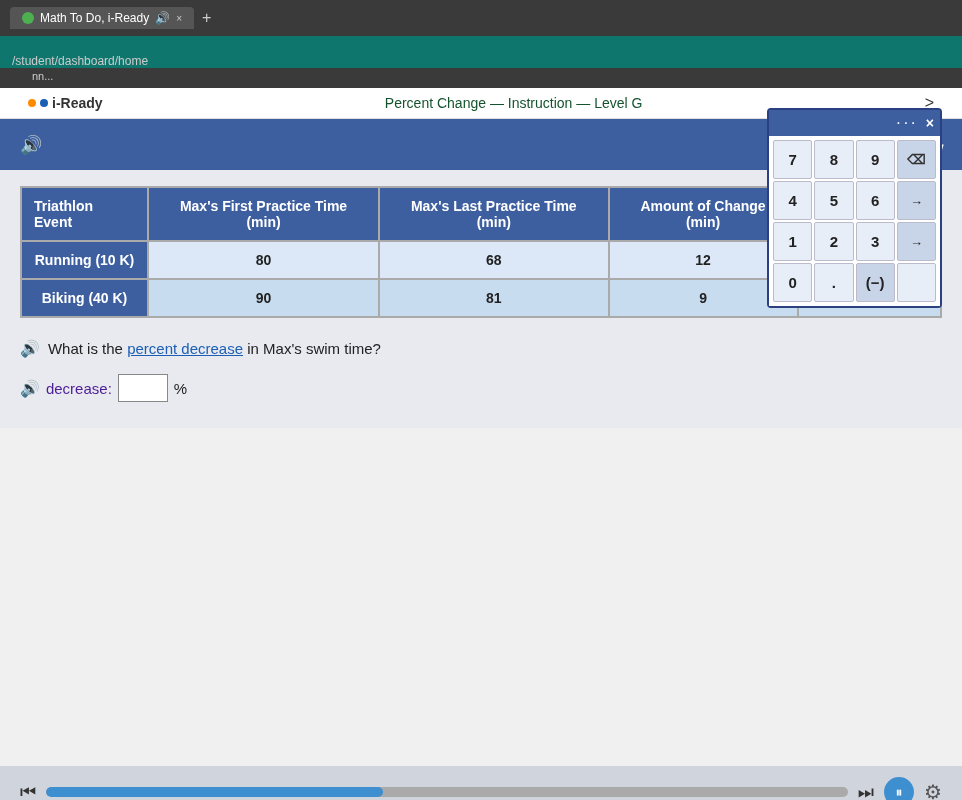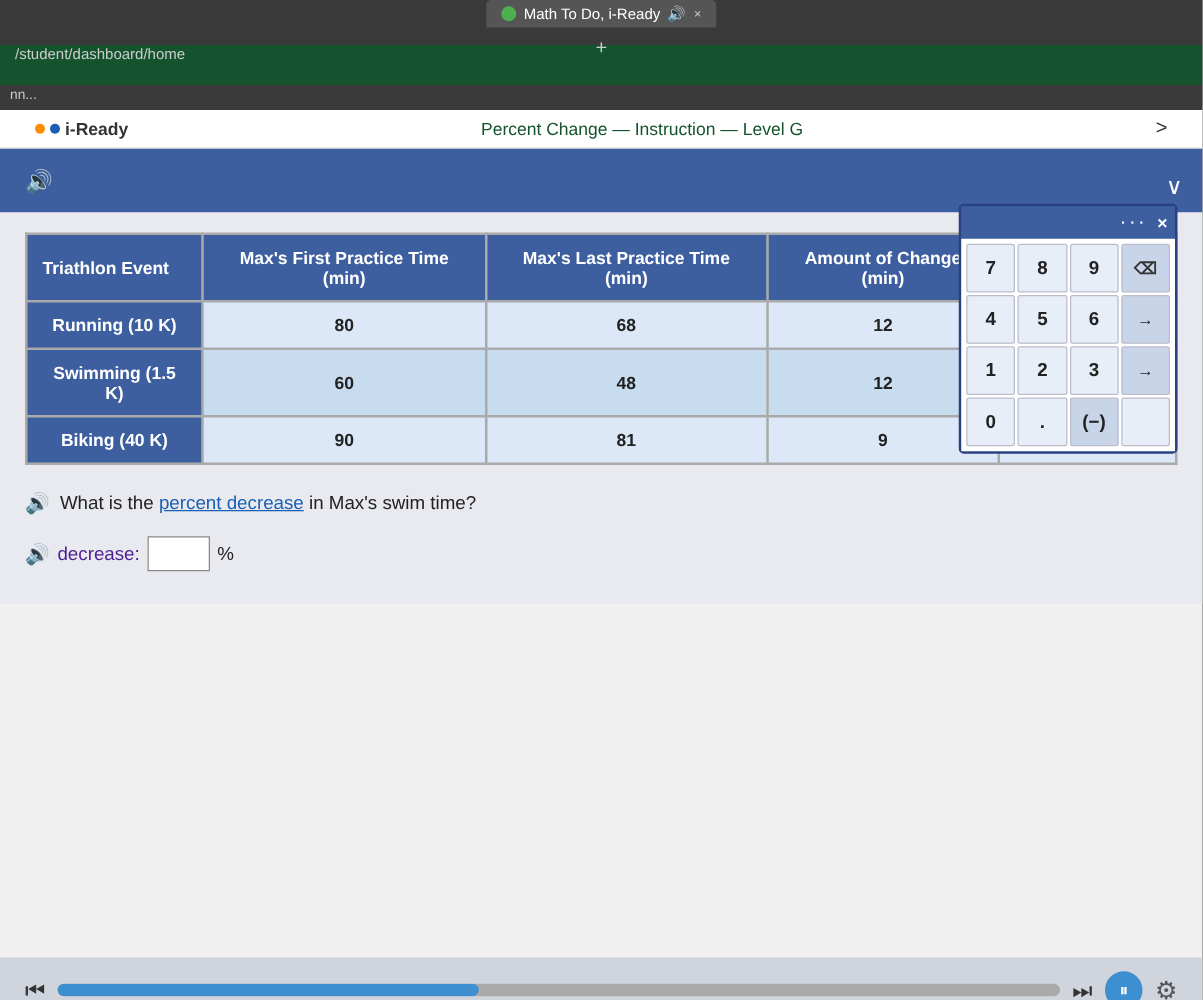--- a/index.html
+++ b/index.html
@@ -12,21 +12,20 @@
     }
 
     
     .browser-bar {
       background: #3a3a3a;
       height: 36px;
       display: flex;
       align-items: center;
       padding: 0 10px;
       gap: 8px;
-      flex-direction: column;
     }
     .browser-tab {
       background: #555;
       color: #fff;
       font-size: 12px;
       padding: 4px 12px;
       border-radius: 4px 4px 0 0;
       display: flex;
       align-items: center;
       gap: 6px;
@@ -42,24 +41,24 @@
       color: #ccc;
       cursor: pointer;
     }
     .tab-add {
       color: #ccc;
       font-size: 16px;
       cursor: pointer;
     }
 
     .address-bar {
-      background: #14532d;
+      background: #0f766e;
       height: 32px;
       display: flex;
-      align-items: flex-start;
+      align-items: flex-end;
       padding: 0 12px;
     }
     .address-text {
       color: #ccc;
       font-size: 12px;
     }
 
     
     .iready-panel {
       background: #f0f0f0;
@@ -337,20 +336,21 @@
       color: #555;
       cursor: pointer;
     }
 
     
     .app-info {
       color: #ccc;
       font-size: 11px;
       padding: 2px 8px;
       background: #3a3a3a;
+      margin-left: 24px;
     }
   </style>
 </head>
 <body>
 
 <div class="browser-bar">
   <div class="browser-tab">
     <div class="tab-favicon"></div>
     <span>Math To Do, i-Ready</span>
     <span>🔊</span>
@@ -398,27 +398,20 @@
       </thead>
       <tbody>
         <tr>
           <td>Running (10 K)</td>
           <td>80</td>
           <td>68</td>
           <td>12</td>
           <td>15</td>
         </tr>
         <tr>
-          <td>Swimming (1.5 K)</td>
-          <td>60</td>
-          <td>48</td>
-          <td>12</td>
-          <td></td>
-        </tr>
-        <tr>
           <td>Biking (40 K)</td>
           <td>90</td>
           <td>81</td>
           <td>9</td>
           <td></td>
         </tr>
       </tbody>
     </table>
 
     <div class="question-section">

